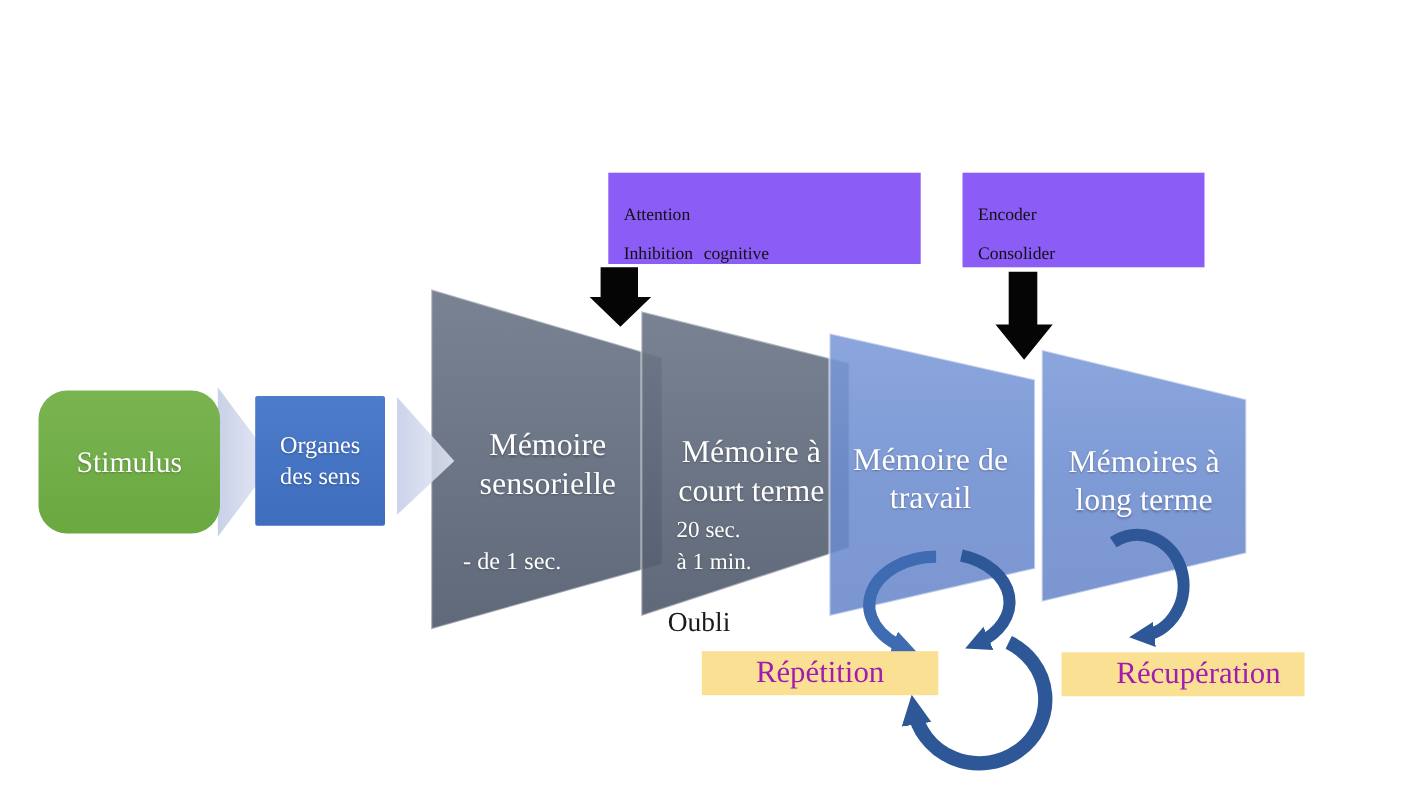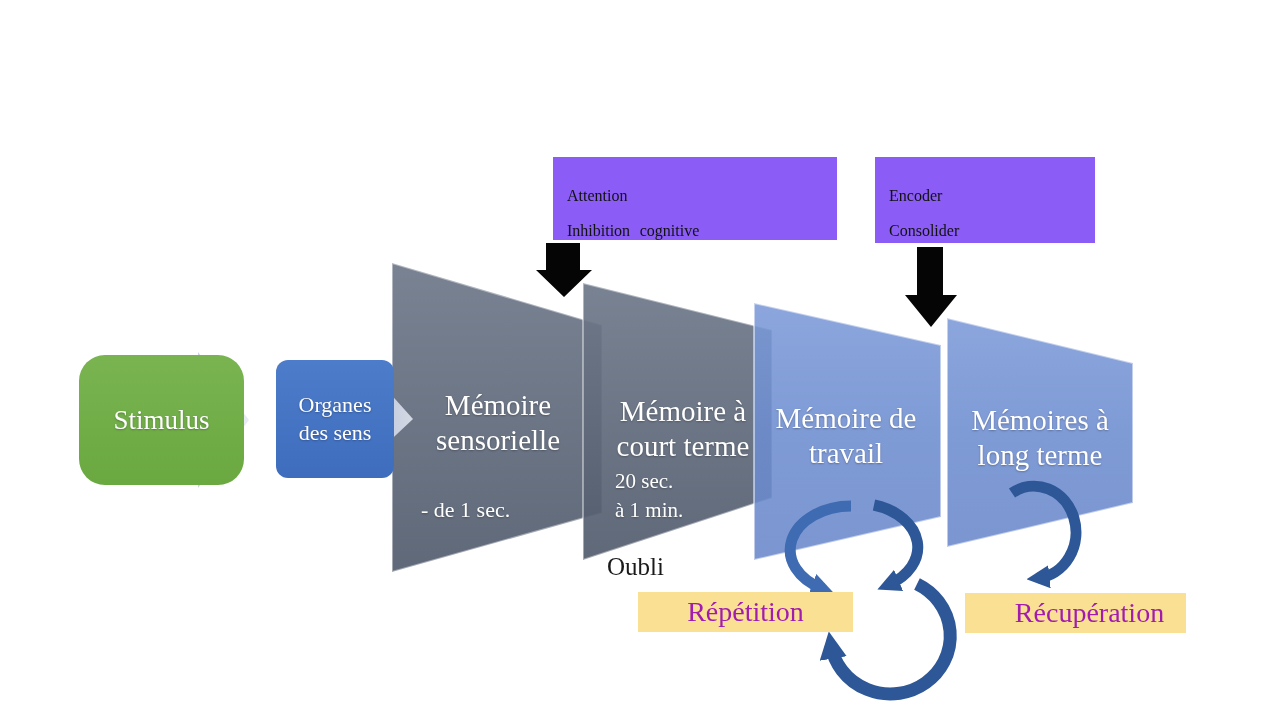--- a/index.html
+++ b/index.html
@@ -5,28 +5,28 @@
   html,body{margin:0;padding:0;background:#ffffff;}
   .canvas{
     position:relative;width:1280px;height:720px;background:#ffffff;overflow:hidden;
     font-family:"Liberation Serif","DejaVu Serif",serif;
   }
   .abs{position:absolute;}
   svg.layer{position:absolute;left:0;top:0;}
   .white-text{color:#ffffff;text-shadow:0 1px 2px rgba(0,0,0,0.28);}
   .stage-title{width:200px;text-align:center;font-size:29px;line-height:35px;}
   .stage-note{font-size:22px;line-height:29px;}
-  .rounded-box{display:flex;align-items:center;justify-content:center;text-align:center;margin-left:44px;}
+  .rounded-box{display:flex;align-items:center;justify-content:center;text-align:center;}
   .stimulus{
     left:35px;top:355px;width:165px;height:130px;border-radius:26px;
     background:linear-gradient(180deg,#79b451 0%,#6aa840 100%);
     font-size:27px;
   }
   .organes{
-    left:232px;top:360px;width:118px;height:118px;border-radius:12px;
+    left:232px;top:360px;width:118px;height:118px;border-radius:2px;
     background:linear-gradient(180deg,#4d7ccb 0%,#3f6dbd 100%);
     flex-direction:column;font-size:22px;line-height:28px;
   }
   .caption{left:43px;top:497px;font-size:24px;line-height:32px;color:#1a1a1a;}
   .note-box{
     background:#8b5cf6;color:#111111;font-size:16px;
     padding:21px 14px;box-sizing:border-box;
   }
   .note-box .nline{line-height:35px;}
   .attention{left:553px;top:157px;width:284px;height:83px;}

